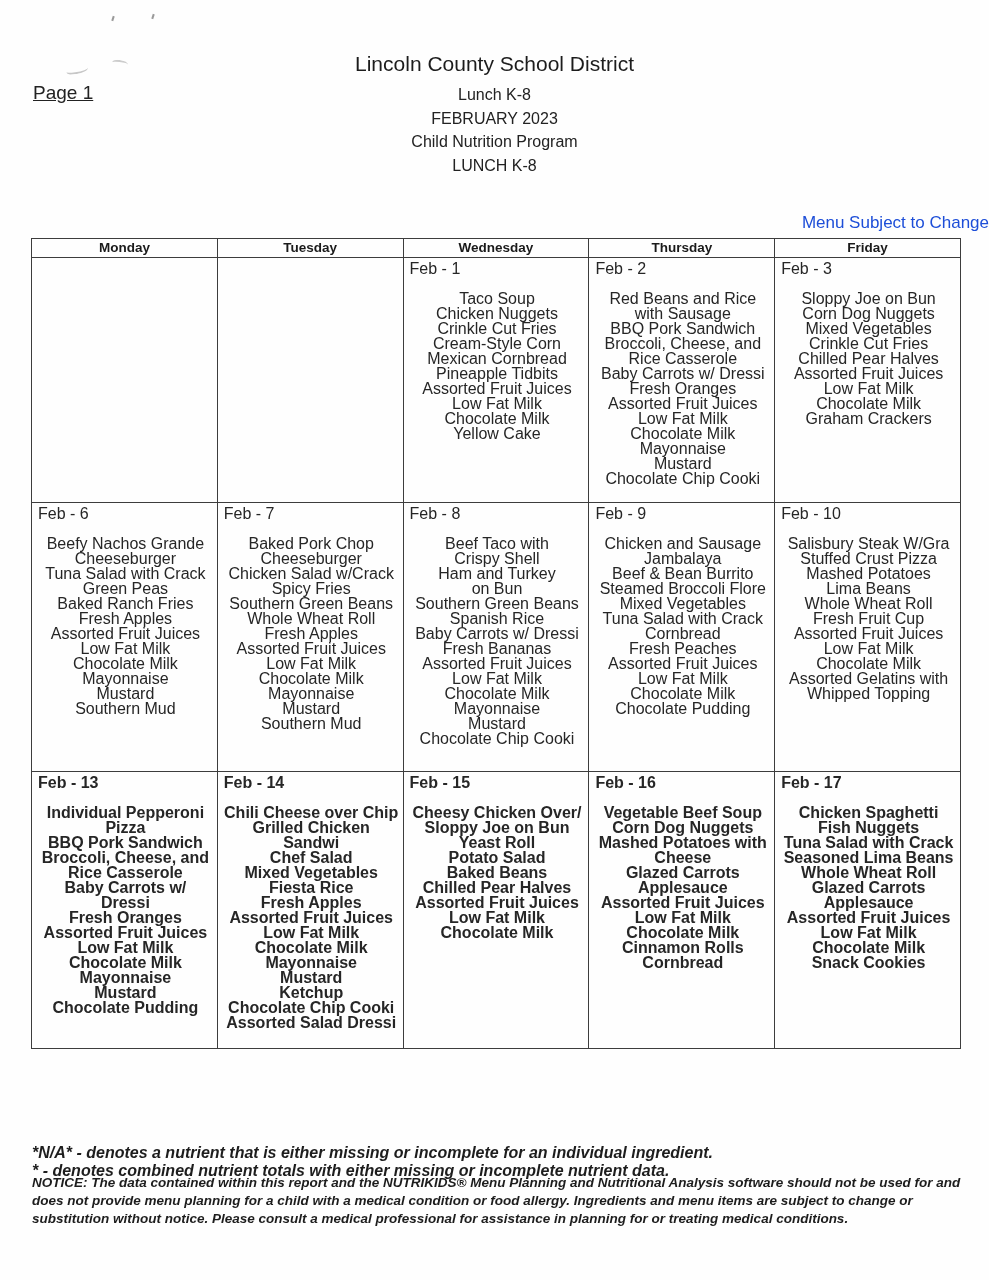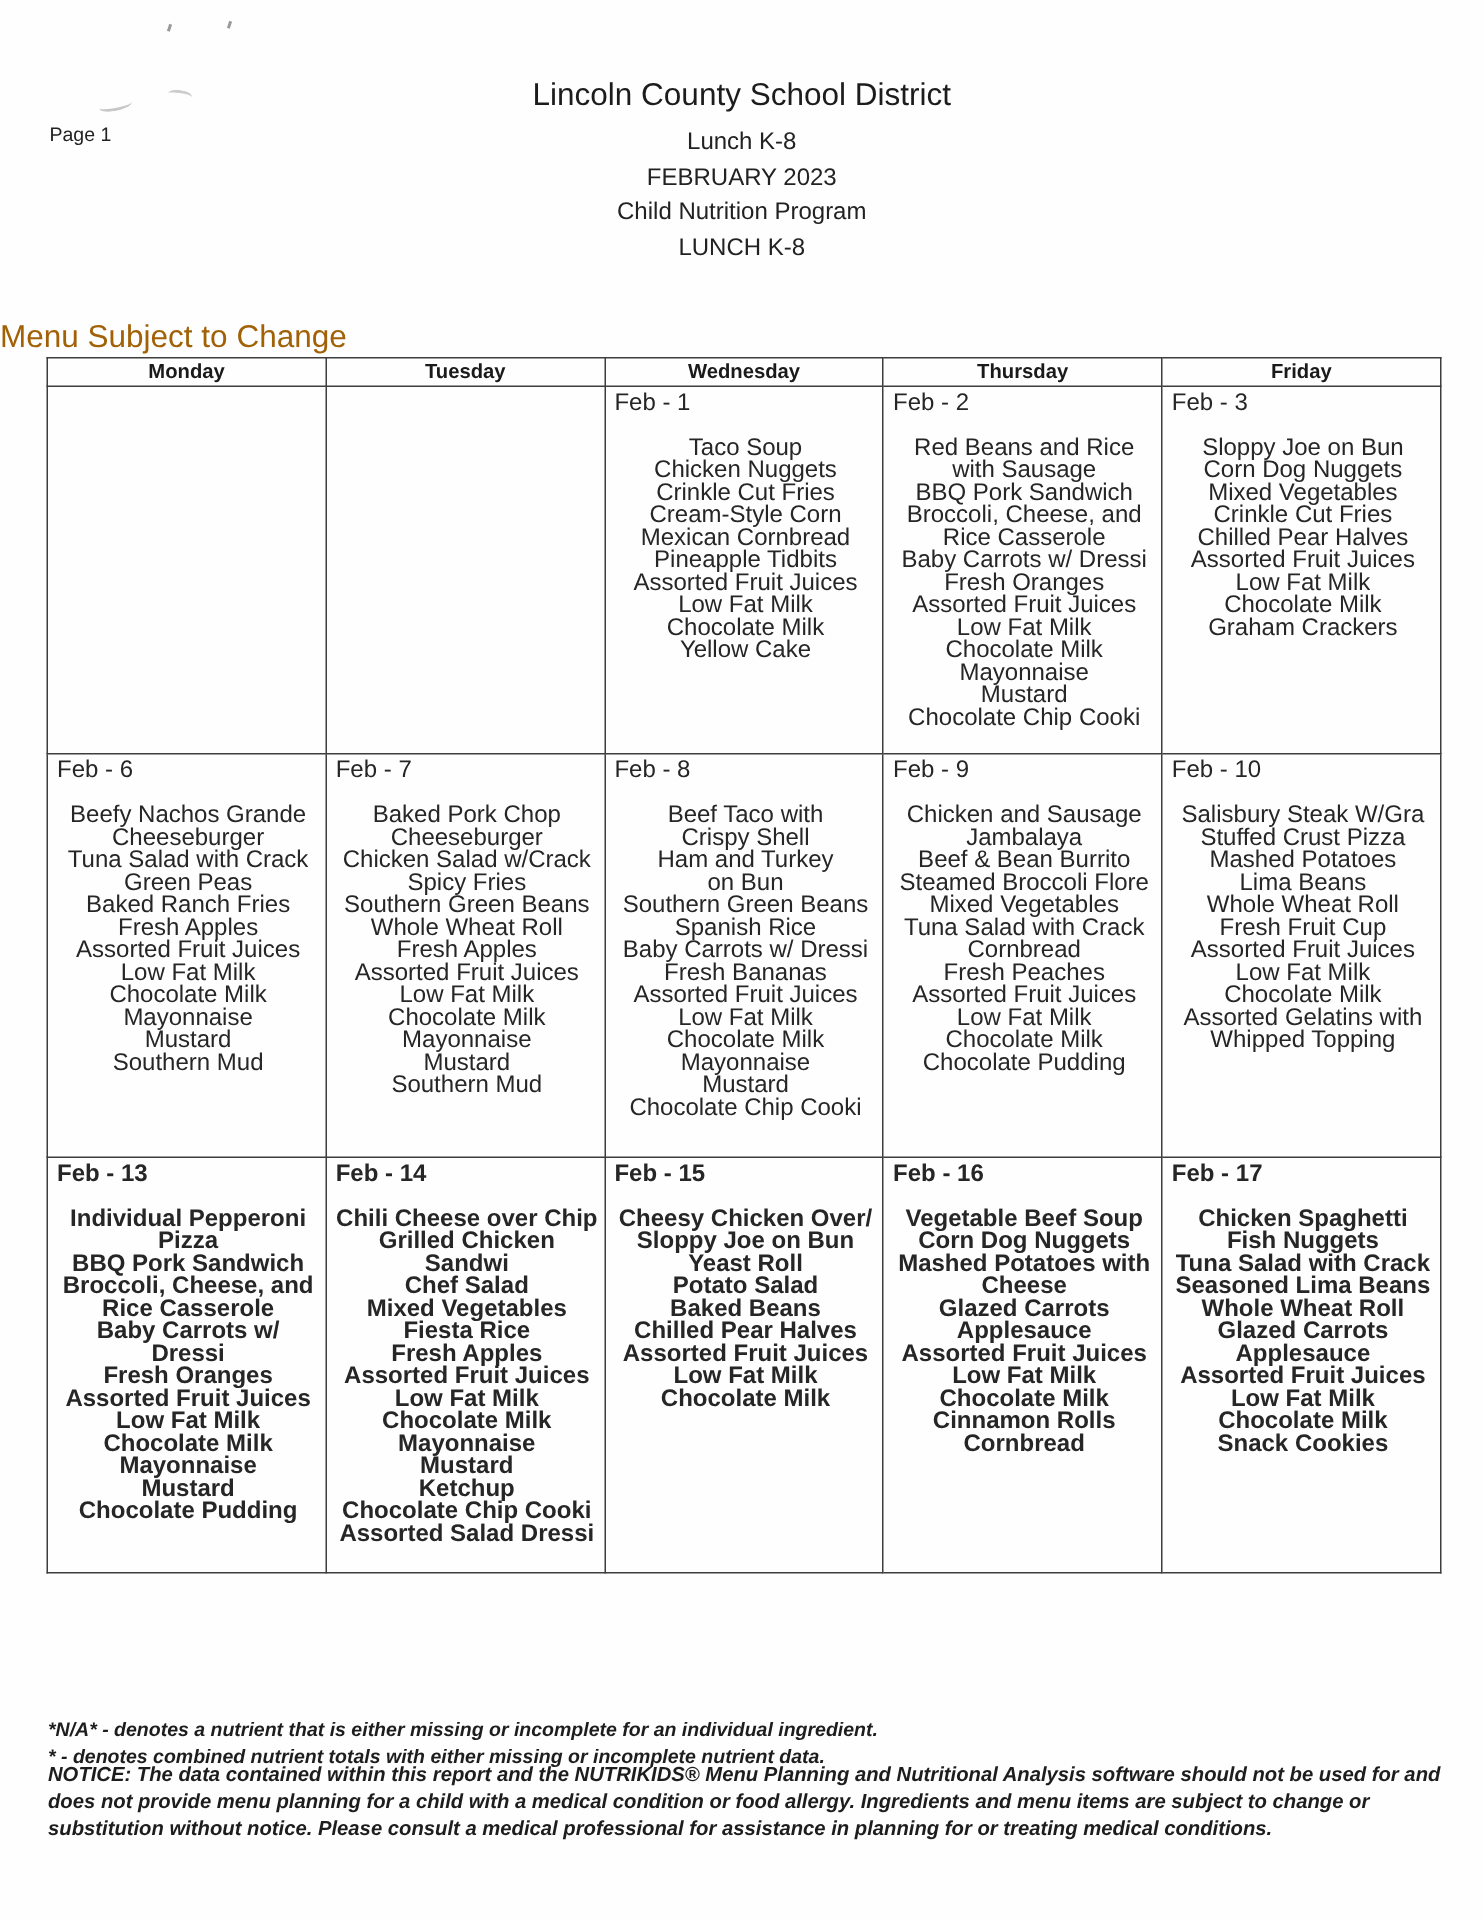--- a/index.html
+++ b/index.html
@@ -15,22 +15,23 @@
   .page {
     position: relative;
     width: 989px;
     height: 1280px;
     background: #fefefe;
   }
   .page-label {
     position: absolute;
     left: 33px;
     top: 82px;
-    font-size: 13px;
+    font-size: 19px;
     color: #222;
+    text-decoration: underline;
   }
   .doc-header {
     position: absolute;
     top: 52px;
     left: 0;
     right: 0;
     text-align: center;
   }
   .doc-title {
     font-size: 21px;
@@ -40,23 +41,23 @@
   .doc-subtitle {
     font-size: 16px;
     line-height: 23.5px;
     color: #222;
   }
   .table-caption {
     position: absolute;
     top: 213px;
     left: 0;
     right: 0;
-    text-align: left;
-    font-size: 21px;
-    color: #a16207;
+    text-align: right;
+    font-size: 17px;
+    color: #1d4ed8;
   }
   table.menu {
     position: absolute;
     left: 31px;
     top: 238px;
     width: 930px;
     border-collapse: collapse;
     table-layout: fixed;
   }
   table.menu th, table.menu td {
@@ -85,21 +86,21 @@
   }
   .cell-items {
     white-space: pre-line;
     text-align: center;
   }
   .footnotes {
     position: absolute;
     left: 32px;
     top: 1144px;
     width: 930px;
-    font-size: 13px;
+    font-size: 16px;
     font-weight: bold;
     font-style: italic;
     line-height: 17.5px;
     color: #1d1d1d;
   }
   .notice {
     position: absolute;
     left: 32px;
     top: 1174px;
     width: 932px;

